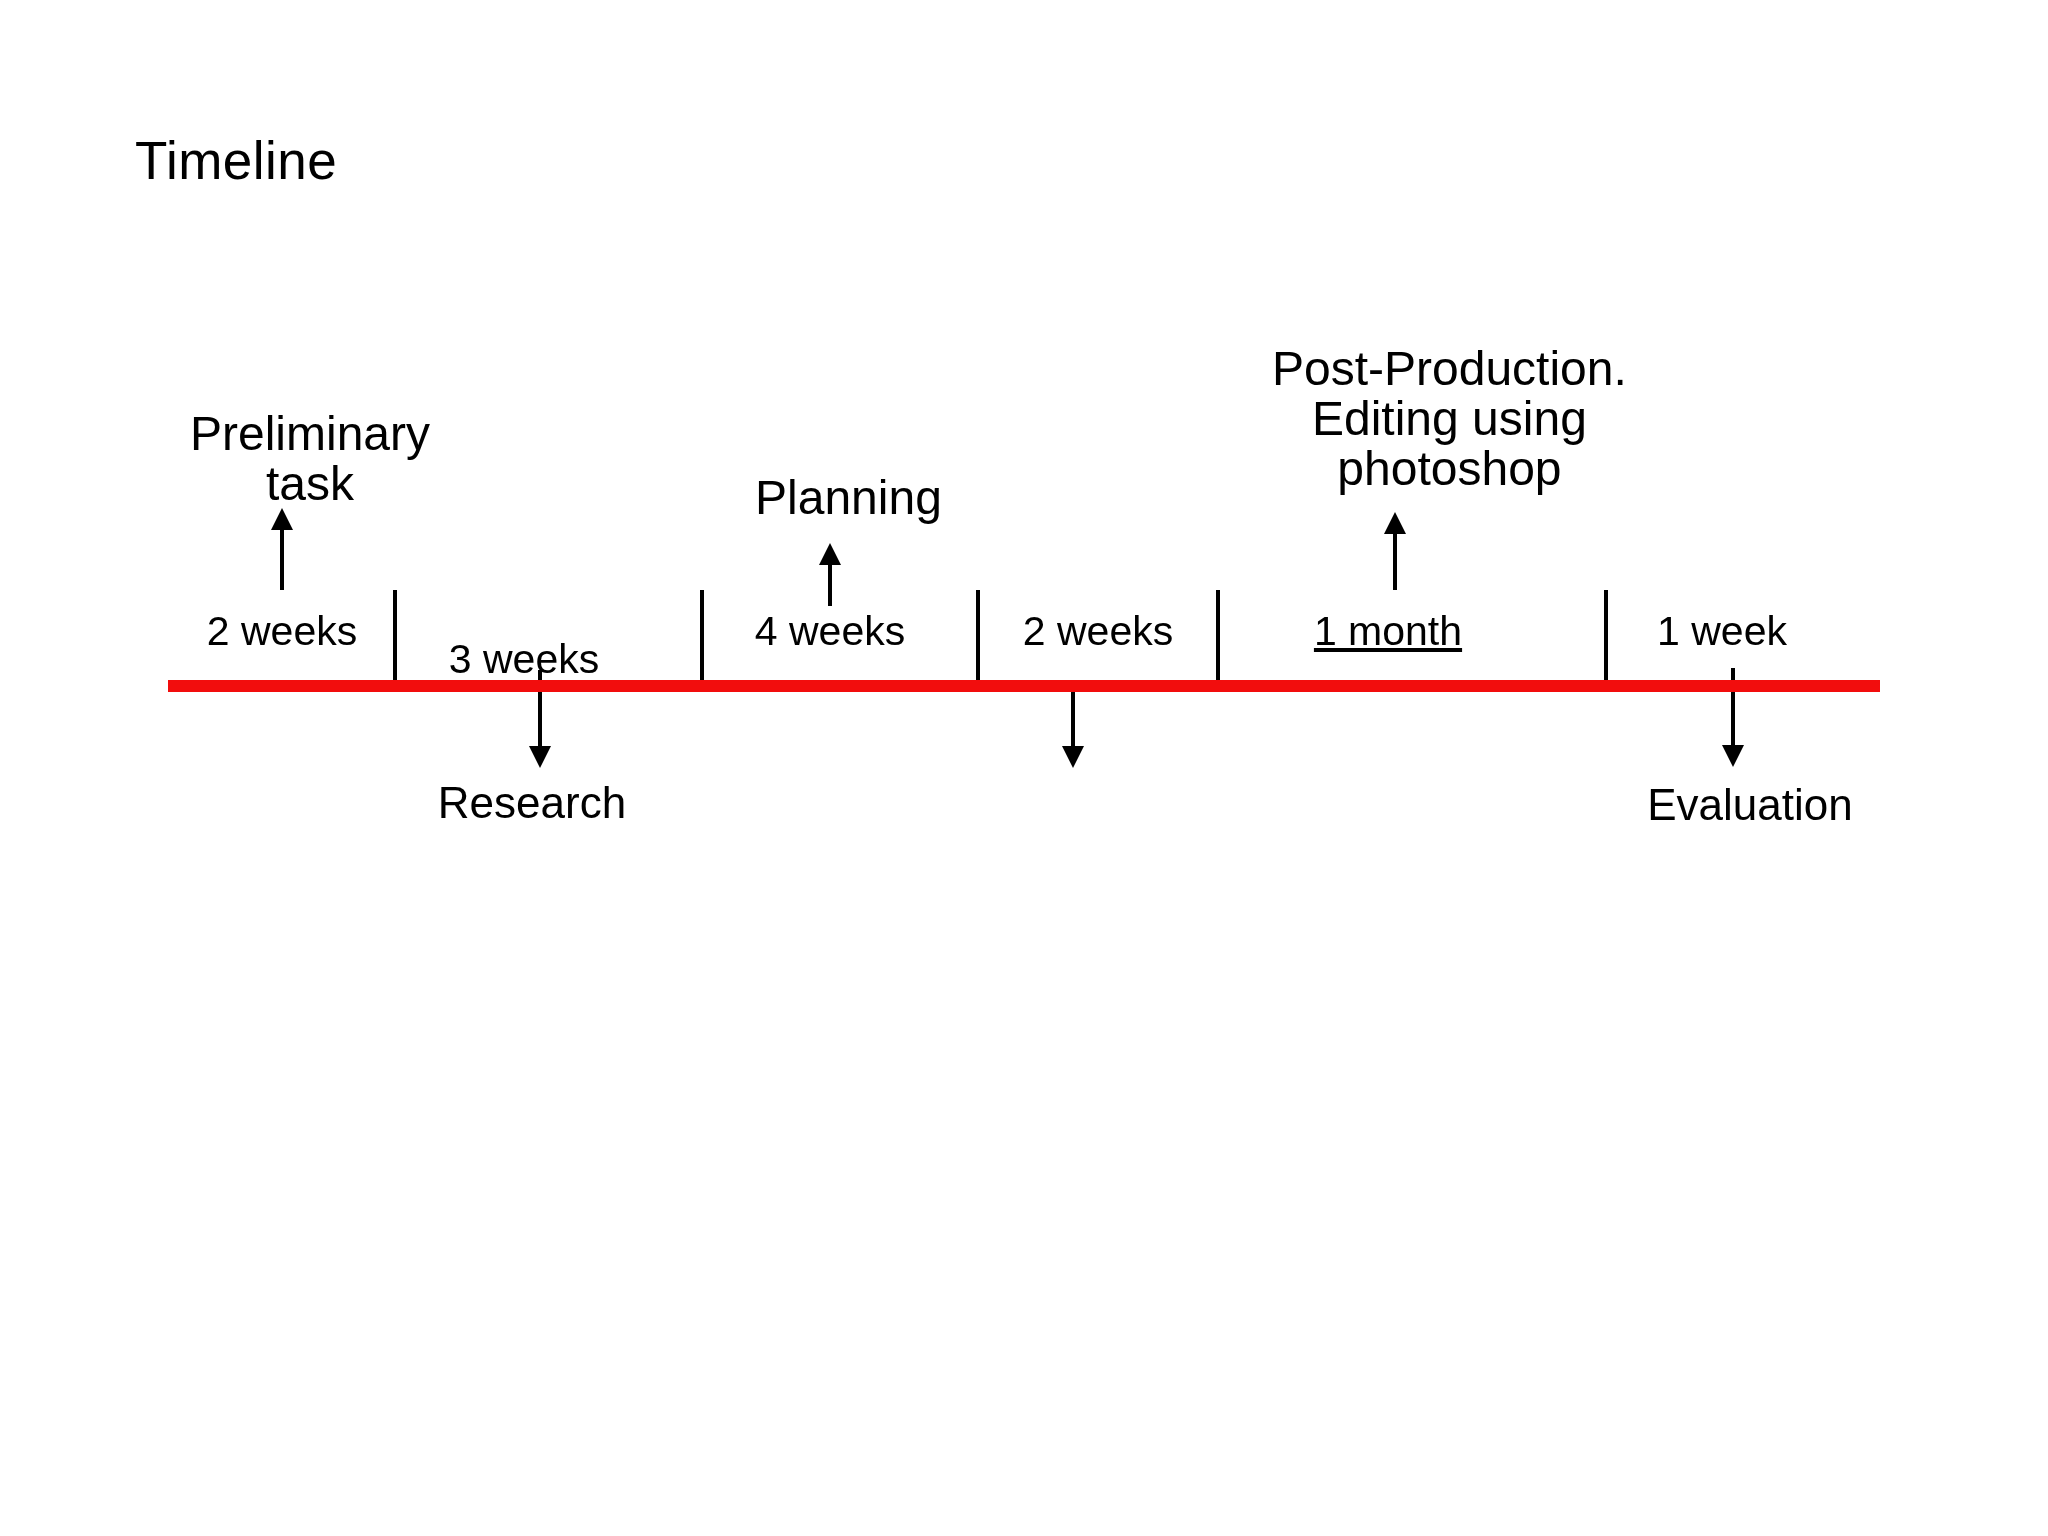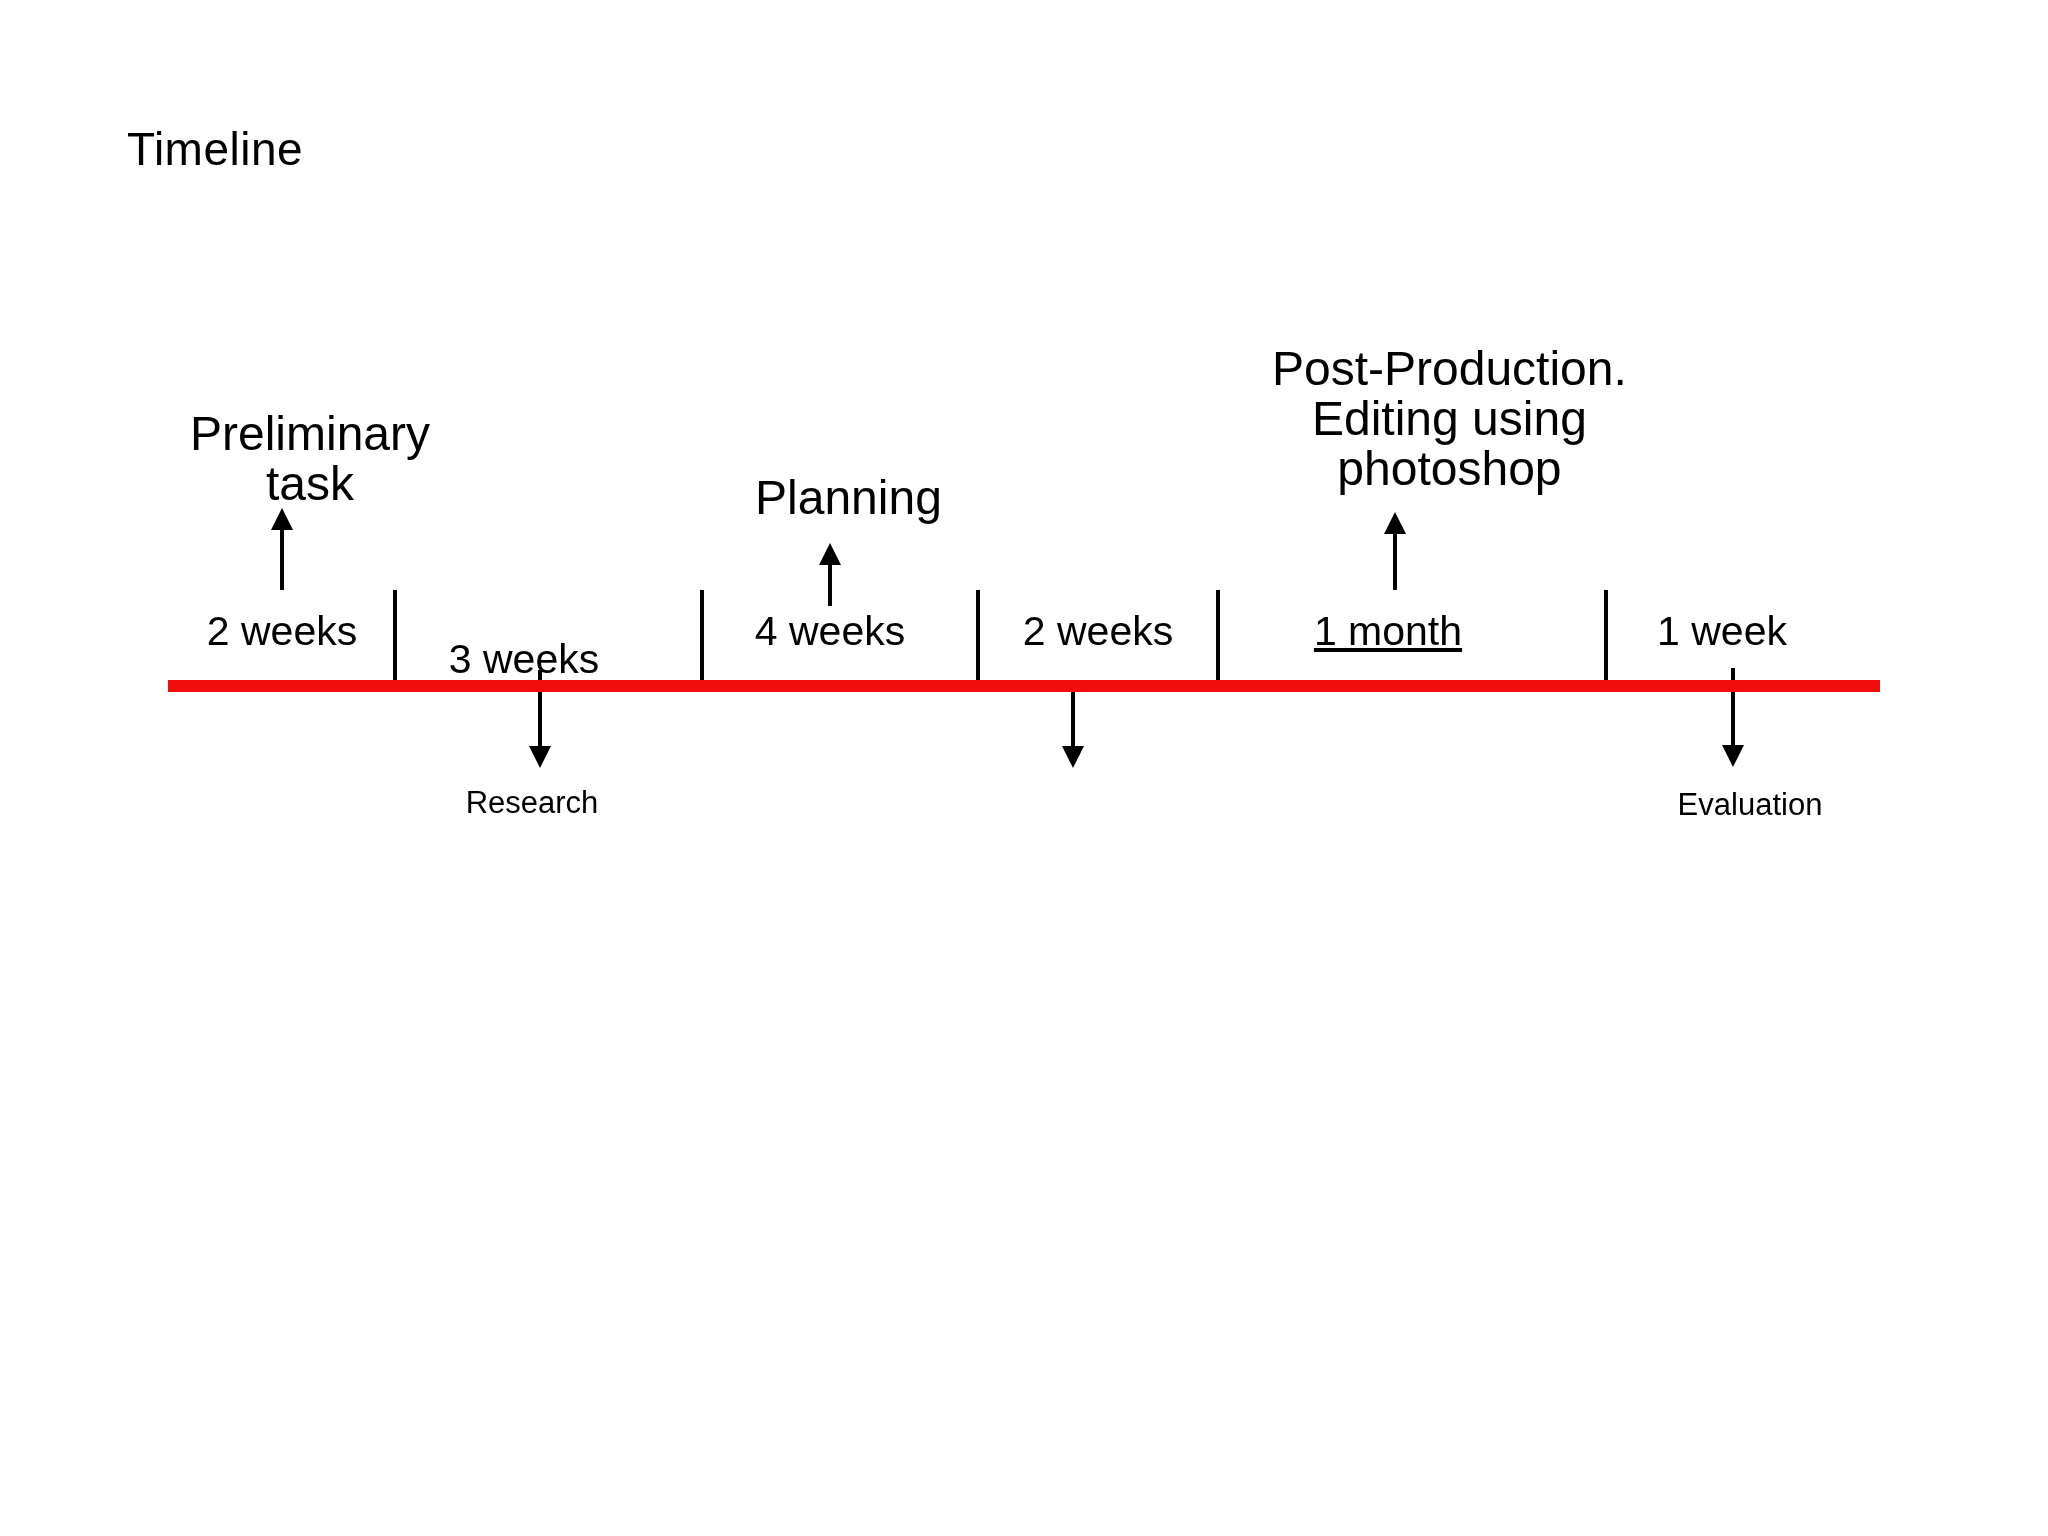--- a/index.html
+++ b/index.html
@@ -13,22 +13,22 @@
     height: 1536px;
     background: #ffffff;
     overflow: hidden;
     font-family: "Liberation Sans", sans-serif;
     color: #000000;
   }
   .title {
     position: absolute;
     left: 123px;
     top: 118px;
-    margin: 4px;
-    font-size: 46px;
+    margin: 12px;
+    font-size: 53px;
     font-weight: 400;
     letter-spacing: 0.5px;
   }
   .red-line {
     position: absolute;
     left: 168px;
     top: 680px;
     width: 1712px;
     height: 12px;
     z-index: 2;
@@ -54,21 +54,21 @@
   }
   .evt-above {
     position: absolute;
     font-size: 48px;
     line-height: 50px;
     white-space: pre-line;
     text-align: center;
   }
   .evt-below {
     position: absolute;
-    font-size: 31px;
+    font-size: 44px;
     line-height: 45px;
     width: 400px;
     margin-left: -200px;
     text-align: center;
     white-space: nowrap;
   }
   .arrow {
     position: absolute;
     width: 22px;
     display: flex;

